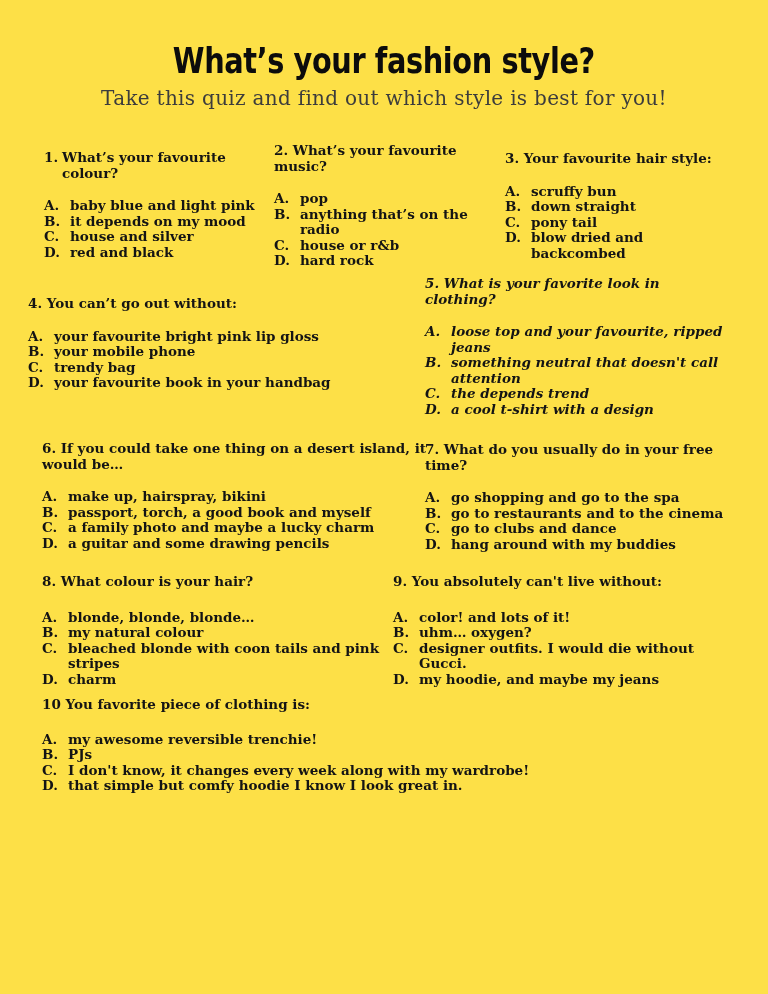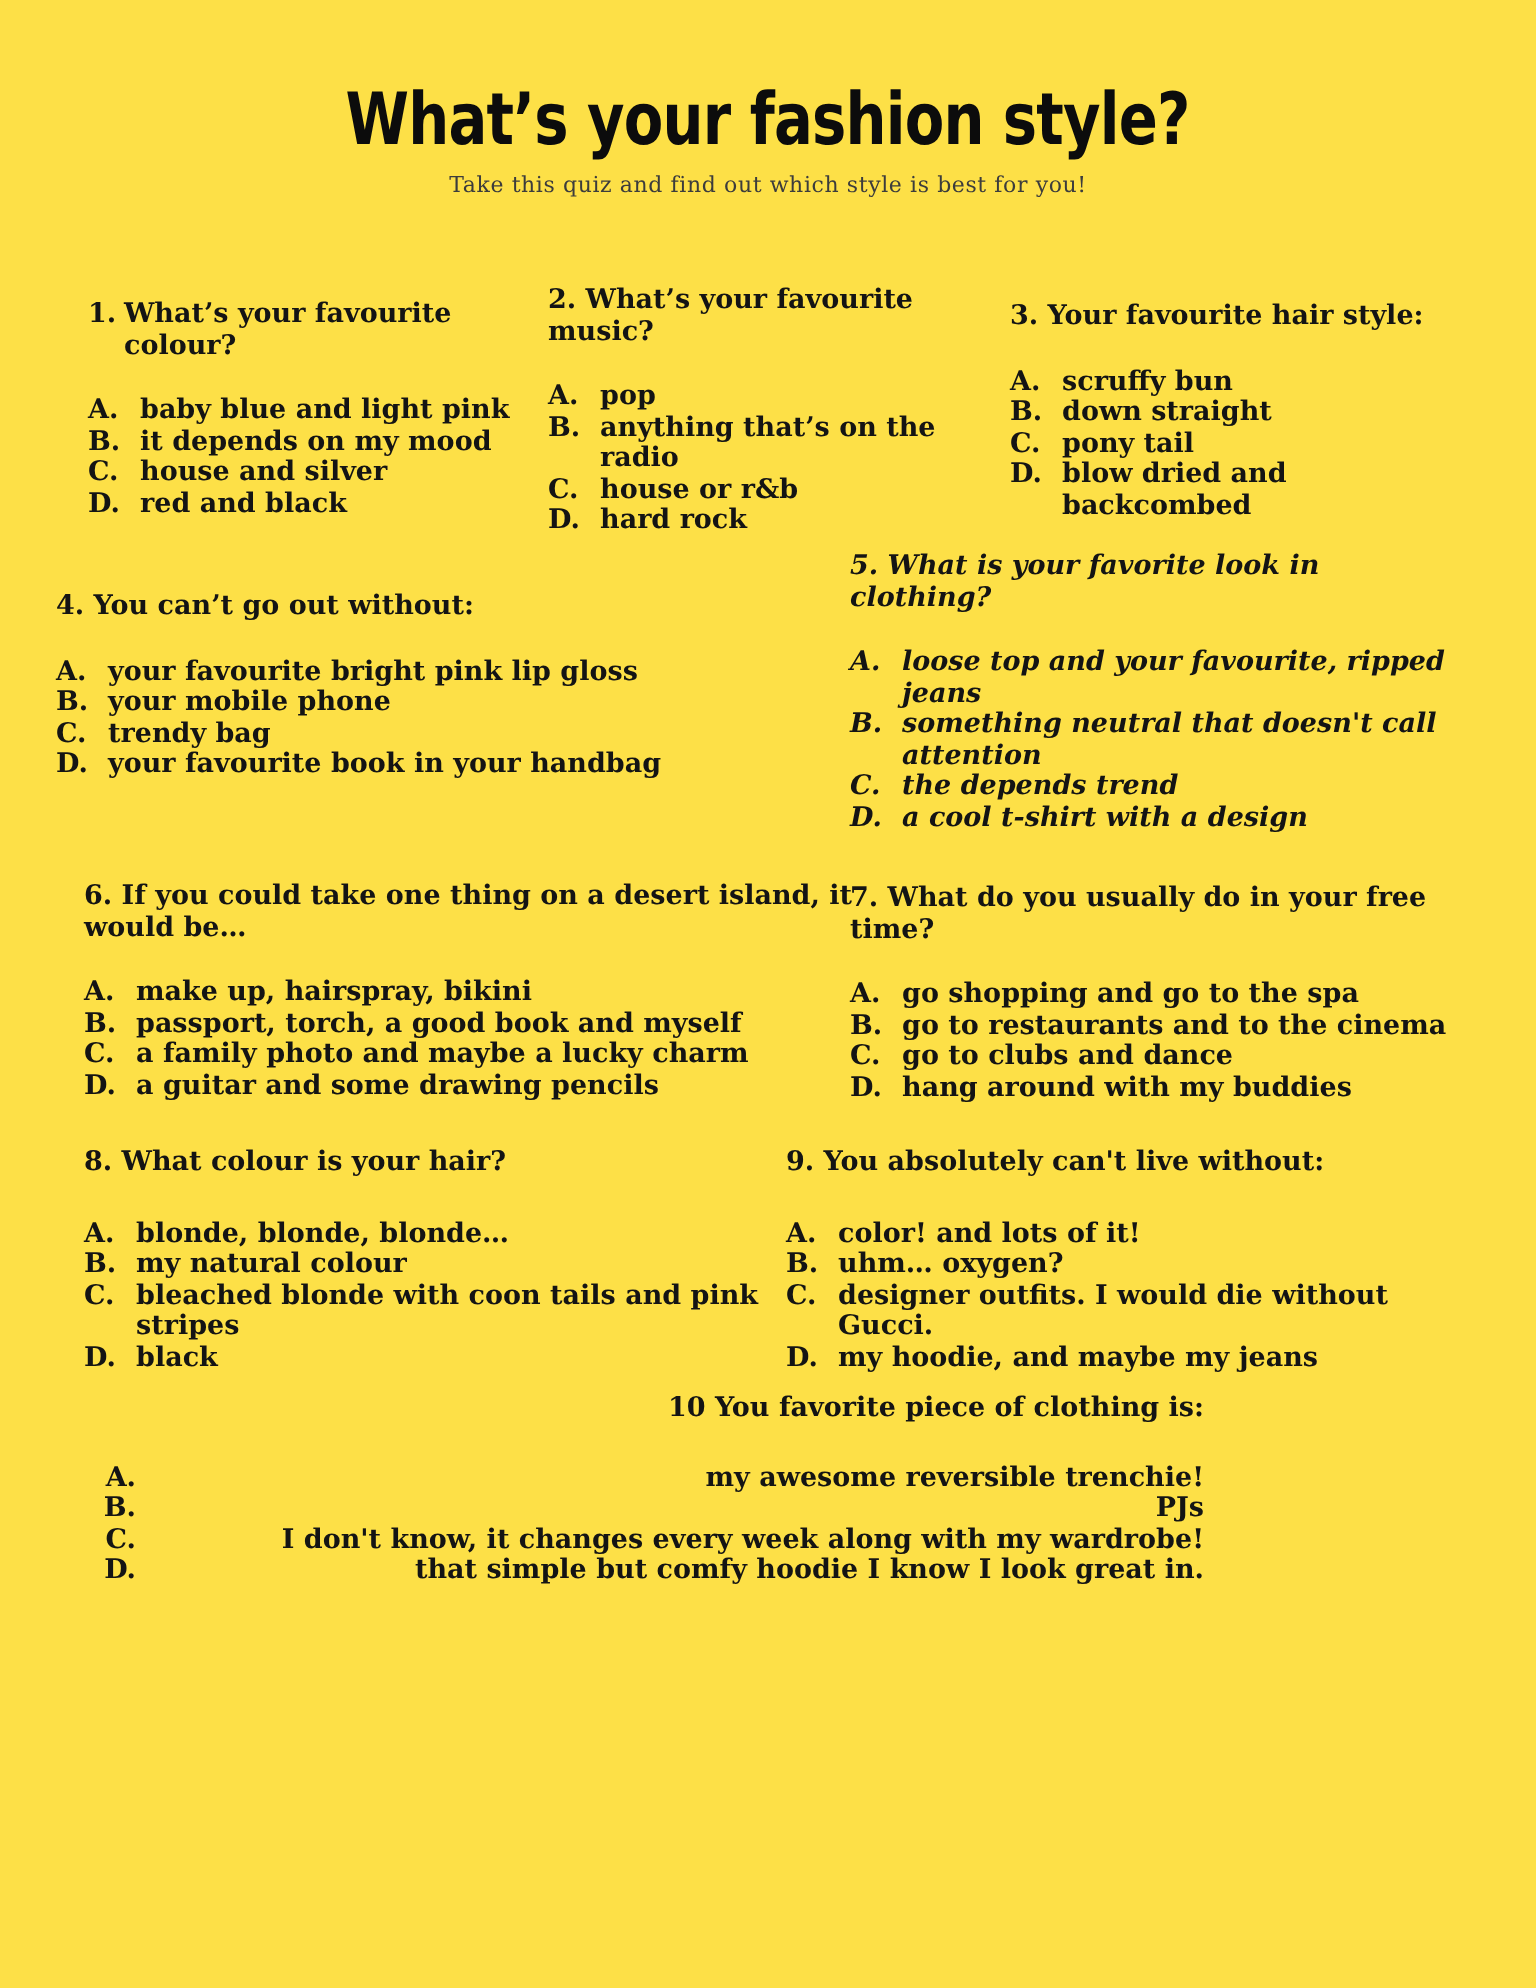--- a/index.html
+++ b/index.html
@@ -20,21 +20,21 @@
     font-weight:700;
     font-size:36px;
     letter-spacing:-0.5px;
     transform:scaleX(0.80);
     transform-origin:50% 50%;
     color:#0c0c0c;
     white-space:nowrap;
   }
   .subtitle{
     position:absolute;top:86px;left:0;width:768px;text-align:center;
-    font-size:11px;color:#3c3c3c;letter-spacing:0.3px;
+    font-size:20px;color:#3c3c3c;letter-spacing:0.3px;
     font-family:"DejaVu Serif","Liberation Serif",serif;
   }
   .question{
     position:absolute;
     font-weight:700;
     font-size:13.5px;
     line-height:15.5px;
     color:#141414;
   }
   .q-heading{margin:0 0 17px 0;}
@@ -55,21 +55,21 @@
   .q4{left:28px;top:296px;width:400px;}
   .q5{left:425px;top:276px;width:330px;font-style:italic;}
   .q5 .q-heading{max-width:302px;}
   .q6{left:42px;top:441px;width:392px;}
   .q7{left:425px;top:442px;width:332px;}
   .q7 .q-heading{max-width:302px;}
   .q8{left:42px;top:574px;width:362px;}
   .q8 .q-heading{margin-bottom:20px;}
   .q9{left:393px;top:574px;width:352px;}
   .q9 .q-heading{margin-bottom:20px;}
-  .q10{left:42px;top:697px;width:560px;text-align:right;}
+  .q10{left:42px;top:697px;width:560px;}
   .q10 .q-heading{margin-bottom:19px;}
 </style>
 </head>
 <body>
 
 <div class="page">
 
   <div class="title-wrap">
     <span class="title">What’s your fashion style?</span>
   </div>
@@ -242,21 +242,21 @@
       <div class="option">
           <span class="letter">B.</span>
           <span class="text">my natural colour</span>
         </div>
       <div class="option">
           <span class="letter">C.</span>
           <span class="text">bleached blonde with coon tails and pink stripes</span>
         </div>
       <div class="option">
           <span class="letter">D.</span>
-          <span class="text">black</span>
+          <span class="text">charm</span>
         </div>
     </div>
   </div>
 
   <div class="question q9">
     <p class="q-heading"><span class="q-num">9.</span> <span class="q-text">You absolutely can't live without:</span></p>
     <div class="options">
       <div class="option">
           <span class="letter">A.</span>
           <span class="text">color! and lots of it!</span>

